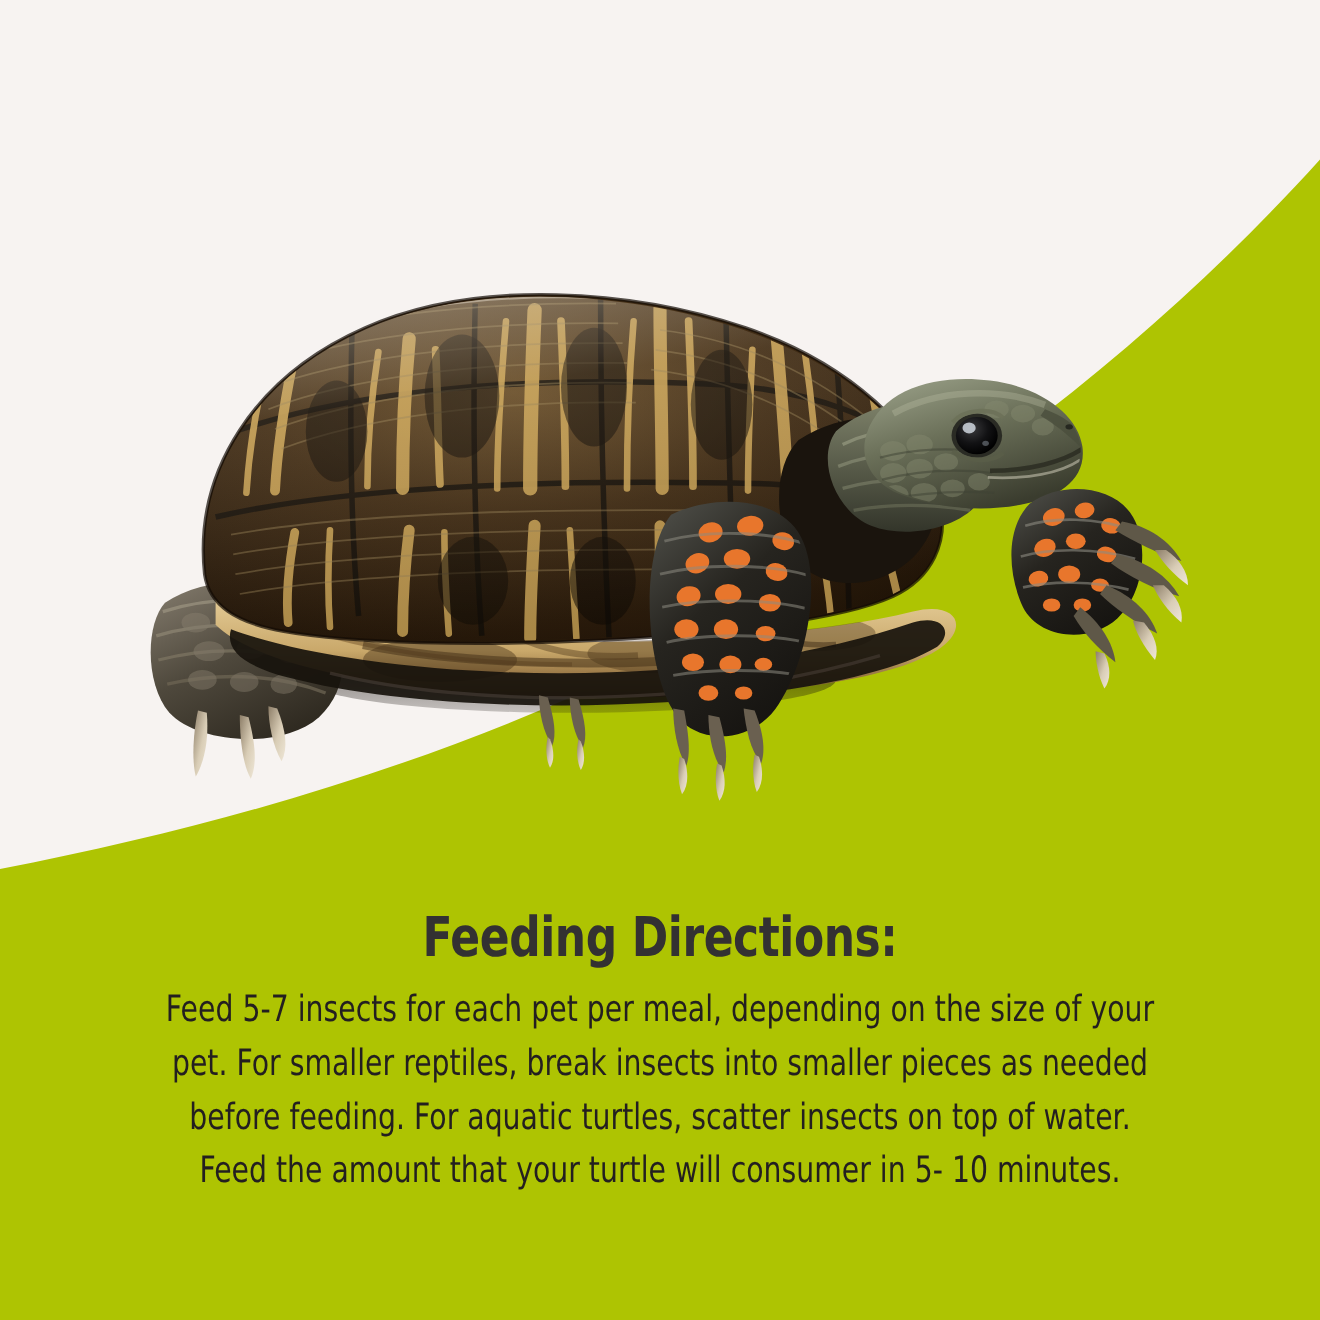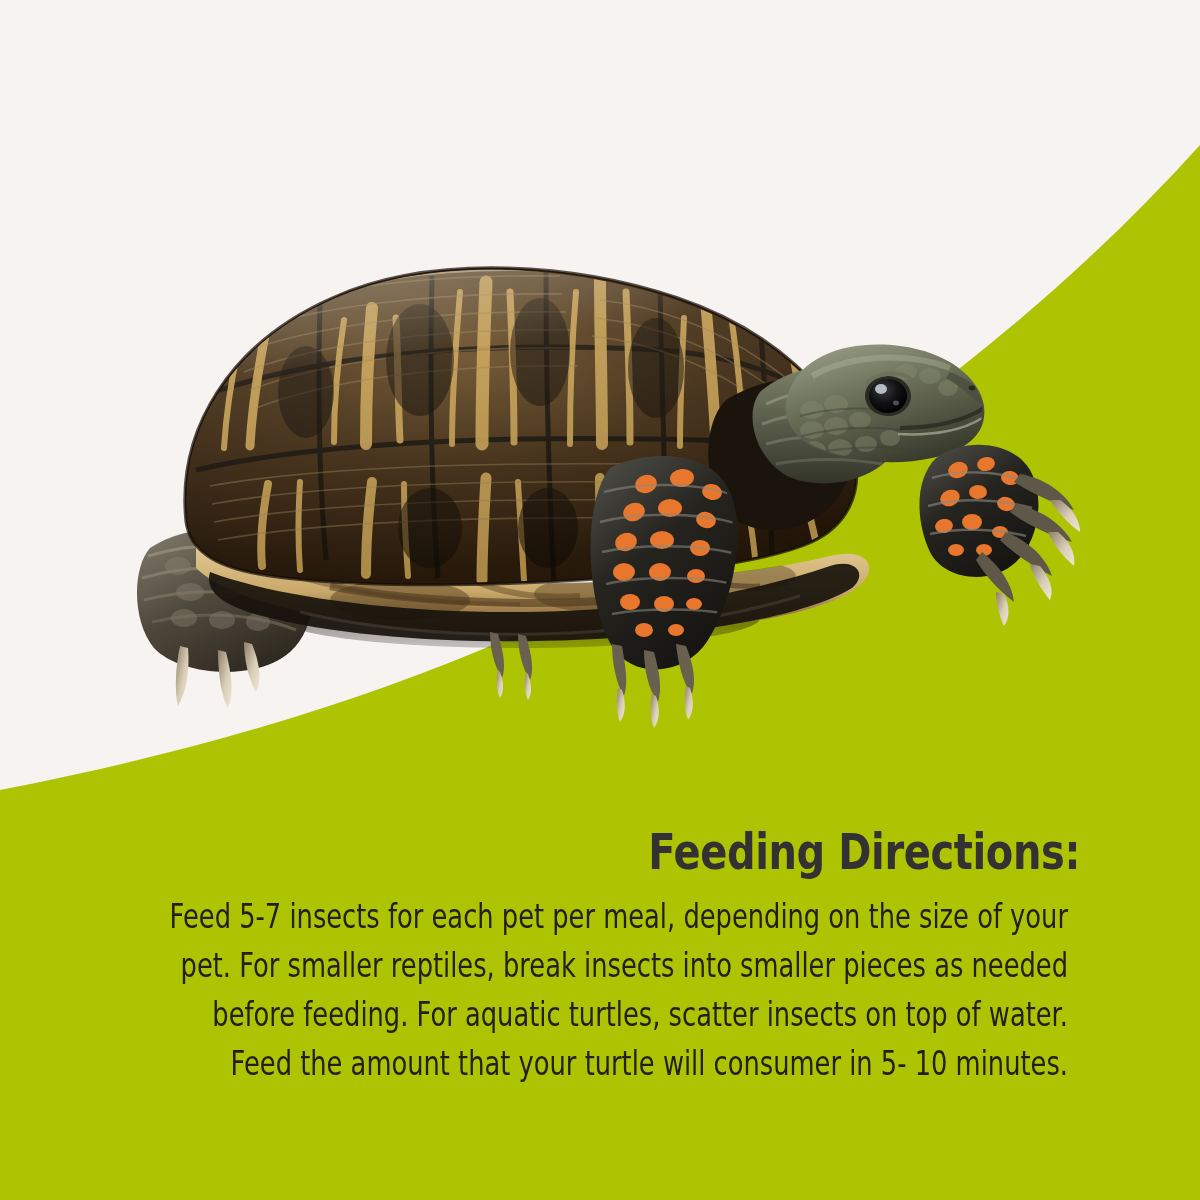--- a/index.html
+++ b/index.html
@@ -45,21 +45,21 @@
     height: 800px;
   }
 
   
   .text-panel {
     position: absolute;
     left: 0;
     top: 806px;
     width: 1200px;
     height: 394px;
-    text-align: right;
+    text-align: center;
   }
   .headline {
     margin: 0;
     padding: 18px 0 0 0;
     font-family: "DejaVu Sans", sans-serif;
     font-weight: bold;
     font-size: 50px;
     line-height: 56px;
     letter-spacing: -0.5px;
     color: #333132;

